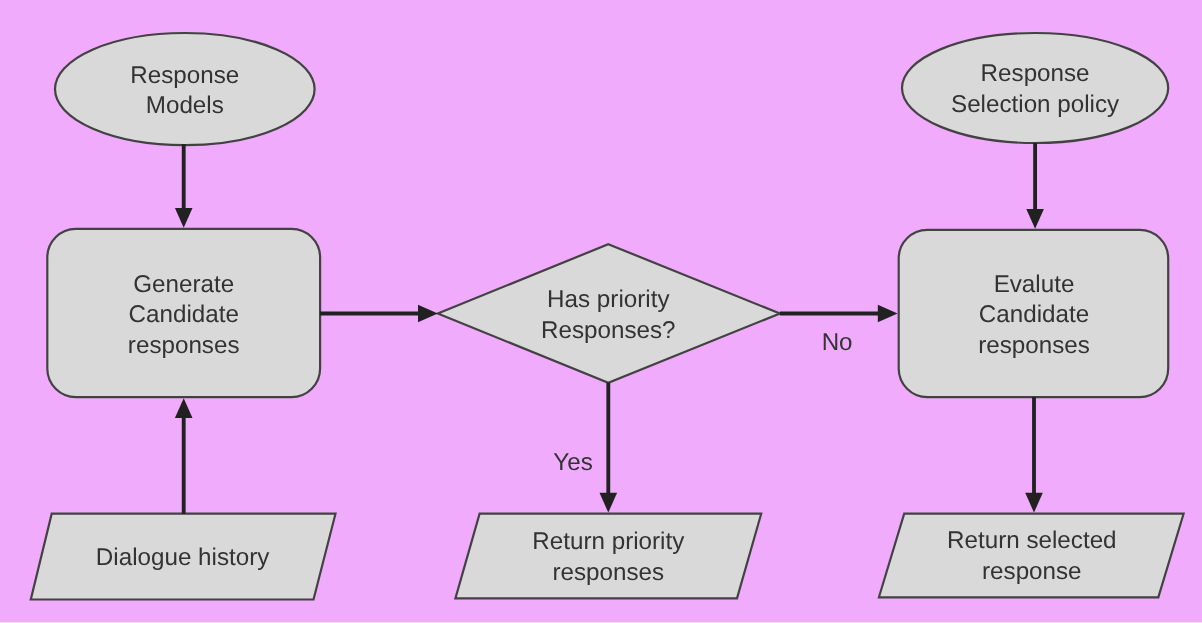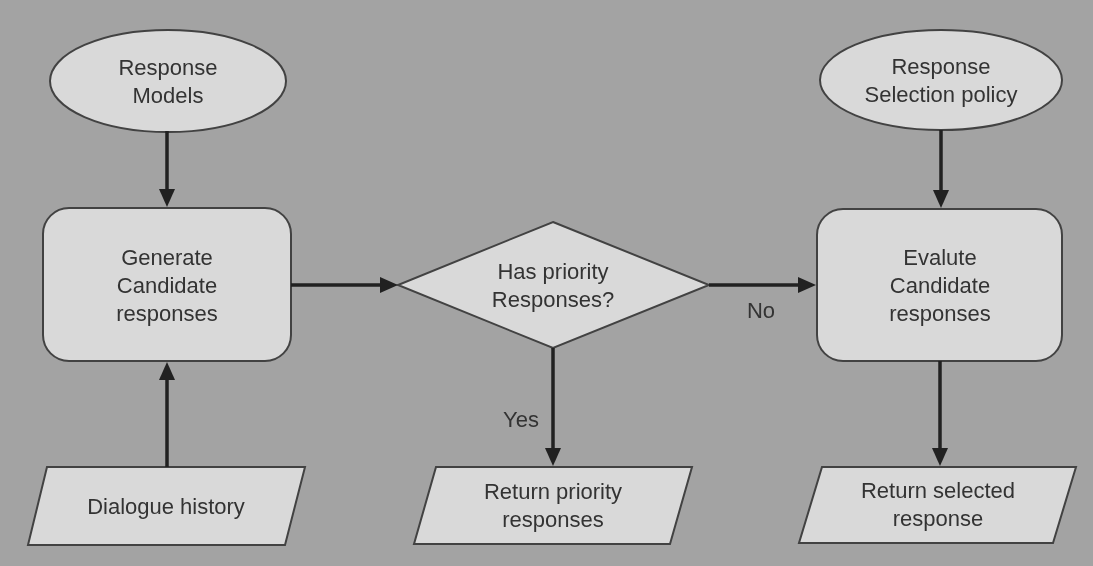--- a/index.html
+++ b/index.html
@@ -4,21 +4,21 @@
 <style>
   html, body {
     margin: 0;
     padding: 0;
     background: #ffffff;
   }
   .canvas {
     position: relative;
     width: 1093px;
     height: 566px;
-    background: #a3a3a3;
+    background: #f0abfc;
     overflow: hidden;
   }
   svg { display: block; }
   .node {
     fill: #d9d9d9;
     stroke: #424242;
     stroke-width: 2;
   }
   .edge {
     stroke: #212121;

